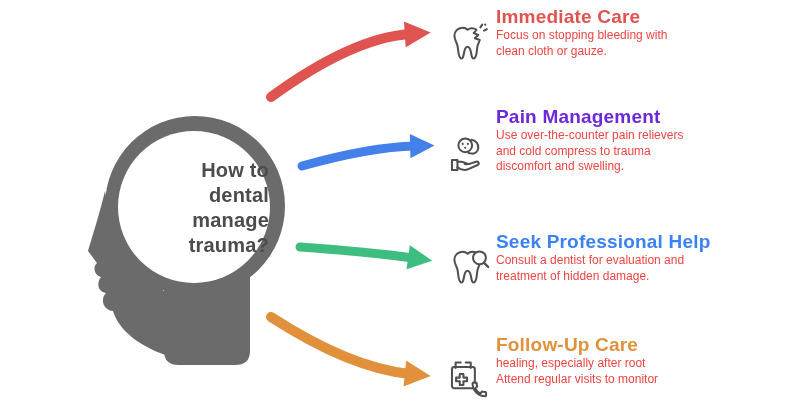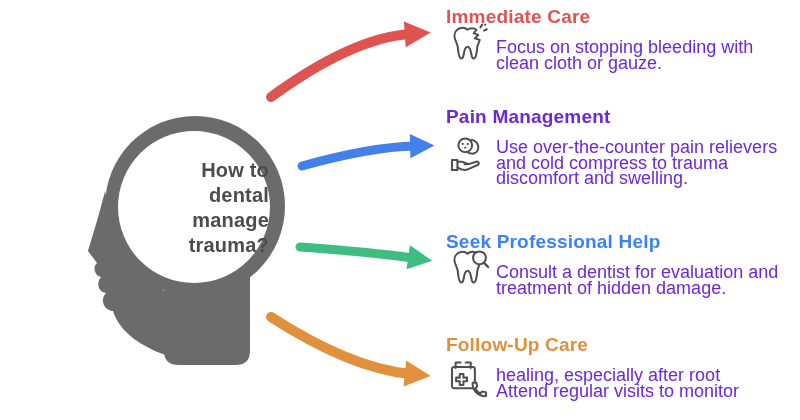--- a/index.html
+++ b/index.html
@@ -9,26 +9,26 @@
     font-family:"Liberation Sans","DejaVu Sans",sans-serif;
   }
   #scene { position:absolute; left:0; top:0; }
   #question {
     position:absolute; left:119px; top:158px; width:150px;
     text-align:right; font-weight:700; font-size:20px; line-height:25px;
     color:#4c4c4c; letter-spacing:0.2px;
   }
   .section { position:absolute; left:446px; width:300px; }
   .section .heading {
-    font-size:19px; font-weight:700; line-height:22px;
+    margin-left:50px; font-size:19px; font-weight:700; line-height:22px;
     letter-spacing:0.2px;
   }
   .section .desc {
-    margin-left:50px; margin-top:12px; font-size:18px; line-height:15.5px;
-    color:#6d28d9;
+    margin-left:50px; margin-top:0; font-size:12px; line-height:15.5px;
+    color:#ef4444;
   }
   .section .desc div { white-space:nowrap; }
   .item-icon { position:absolute; left:0; width:44px; height:44px; }
   .item-icon path, .item-icon circle, .item-icon rect, .item-icon line {
     stroke:#4f4f4f; stroke-width:2.2; fill:none;
     stroke-linecap:round; stroke-linejoin:round;
   }
   .item-icon .fillwhite { fill:#ffffff; }
   .item-icon .dot { fill:#4f4f4f; stroke:none; }
 </style>

